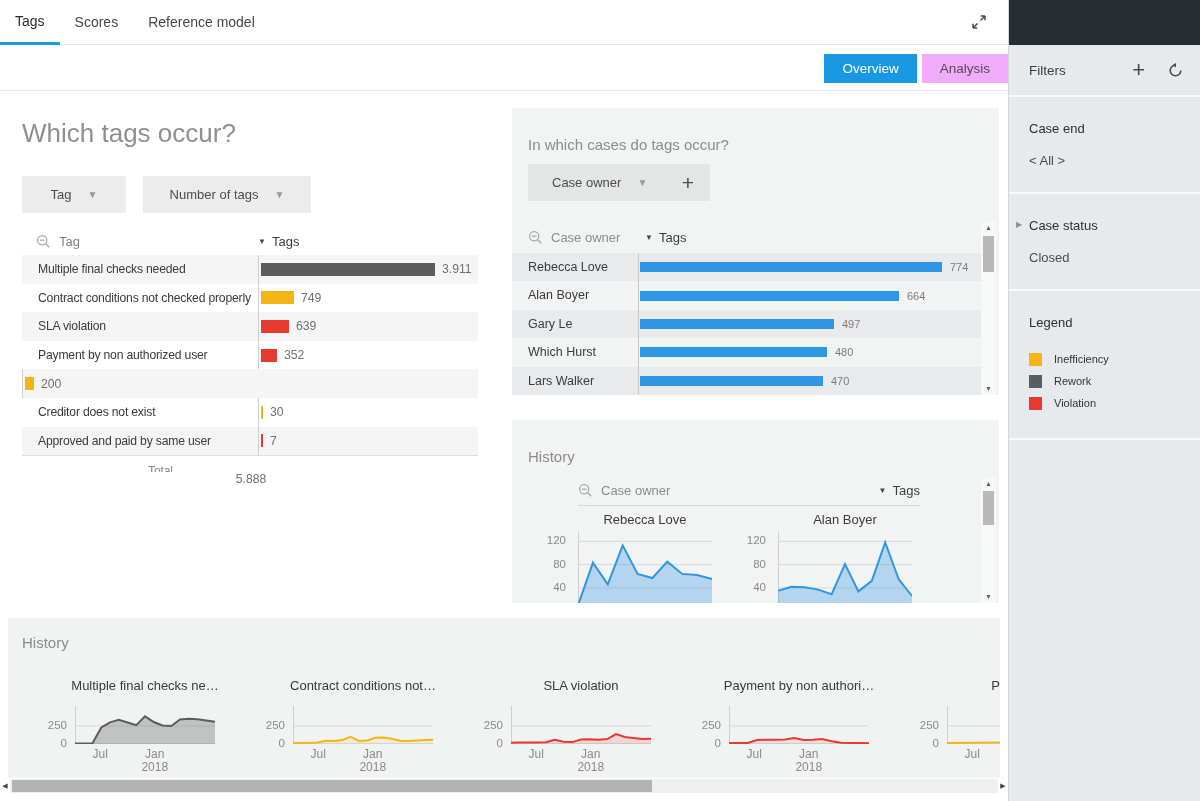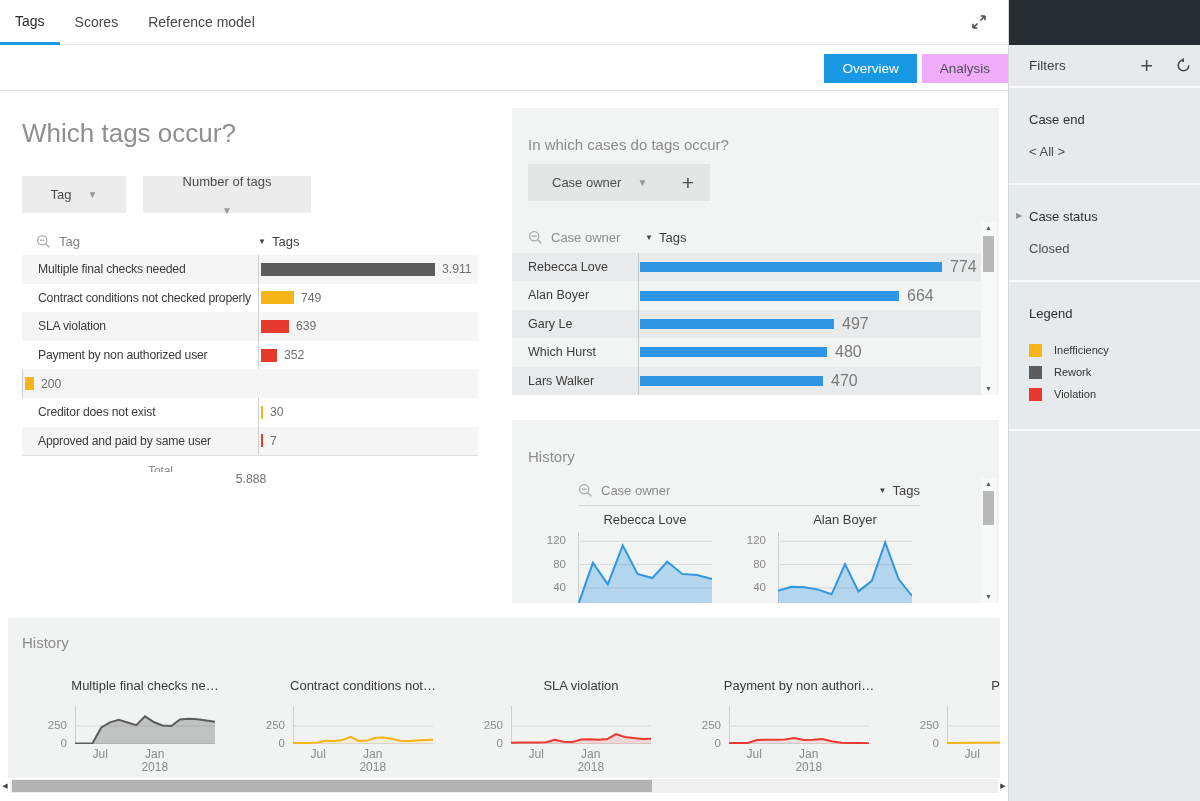--- a/index.html
+++ b/index.html
@@ -17,21 +17,21 @@
   .btn{height:29px;padding:0 18px;font-size:13.5px;border:none;font-family:inherit;cursor:pointer;}
   .btn.primary{background:#1898e3;color:#fff;}
   .btn.secondary{background:#f0abfc;color:#4f4f4f;}
   
   .big-title{position:absolute;left:22px;top:118px;font-size:26px;color:#8f8f8f;font-weight:400;}
   .dd-row{position:absolute;left:22px;top:176px;display:flex;gap:17px;}
   .dd{height:37px;background:#ececec;display:flex;align-items:center;justify-content:center;gap:16px;
       font-size:13px;color:#4c4c4c;cursor:pointer;box-sizing:border-box;}
   .dd .caret{font-size:10px;color:#999;}
   .dd.dd-tag{width:104px;}
-  .dd.dd-num{width:168px;flex-direction:column;}
+  .dd.dd-num{width:168px;}
   .tags-table{position:absolute;left:22px;top:228px;width:456px;font-size:12.2px;}
   .t-head{height:27px;display:flex;align-items:center;color:#828282;font-size:13px;}
   .t-head .h1{width:236px;display:flex;align-items:center;gap:8px;padding-left:14px;box-sizing:border-box;}
   .t-head .h2{display:flex;align-items:center;gap:6px;color:#3f3f3f;}
   .sort{font-size:8px;color:#444;}
   .t-row{height:28.6px;display:flex;}
   .t-row.odd{background:#f5f5f6;}
   .t-c1{width:236px;padding-left:16px;box-sizing:border-box;line-height:28.6px;color:#3b3b3b;
         white-space:nowrap;overflow:hidden;letter-spacing:-0.2px;}
   .t-c2{flex:1;border-left:1px solid #cfcfcf;display:flex;align-items:center;padding-left:2px;box-sizing:border-box;}
@@ -51,21 +51,21 @@
   .case-dd .plus{margin-left:auto;font-size:21px;font-weight:400;color:#4f4f4f;line-height:20px;}
   .c-head{position:absolute;left:16px;top:114px;height:30px;display:flex;align-items:center;gap:8px;
           font-size:13px;color:#8c8c8c;width:440px;}
   .c-head .tagscol{position:absolute;left:117px;display:flex;align-items:center;gap:6px;color:#3f3f3f;}
   .c-body{position:absolute;left:0;top:145px;width:472px;}
   .c-row{height:28.4px;display:flex;}
   .c-row.odd{background:#e9eaeb;}
   .c-c1{width:126px;padding-left:16px;box-sizing:border-box;line-height:28.4px;font-size:12.5px;color:#3b3b3b;white-space:nowrap;overflow:hidden;}
   .c-c2{flex:1;border-left:1px solid #c9c9c9;display:flex;align-items:center;}
   .c-bar{height:10px;margin-left:1px;flex:none;}
-  .c-val{margin-left:8px;font-size:16px;color:#7b7b7b;}
+  .c-val{margin-left:8px;font-size:11px;color:#7b7b7b;}
   
   .vscroll{position:absolute;width:15px;background:#f7f8f8;}
   .vs-arrow{height:12px;text-align:center;font-size:7px;color:#5d5d5d;line-height:12px;cursor:pointer;}
   .vs-thumb{position:absolute;left:2px;width:11px;background:#b8b8b8;cursor:pointer;}
   
   #midhist{left:512px;top:420px;width:487px;height:183px;}
   .mh-head{position:absolute;left:66px;top:56px;width:342px;height:30px;display:flex;align-items:center;gap:8px;
            font-size:13px;color:#8c8c8c;border-bottom:1px solid #d8d8d8;box-sizing:border-box;}
   .mh-head .tagscol{margin-left:auto;display:flex;align-items:center;gap:6px;color:#3f3f3f;}
   .mh-charts{position:absolute;left:28px;top:92px;display:flex;}
@@ -90,21 +90,21 @@
   .bh-year{position:relative;margin-left:42px;width:140px;height:16px;font-size:12px;color:#8a8a8a;}
   .bh-year span{position:absolute;transform:translateX(-50%);}
   
   .hscroll{position:absolute;left:0;top:779px;width:1008px;height:14px;display:flex;align-items:center;}
   .hs-arrow{width:10px;text-align:center;font-size:7px;color:#444;cursor:pointer;}
   .hs-track{flex:1;height:14px;position:relative;background:#efefef;}
   .hs-thumb{position:absolute;left:2px;top:1px;width:640px;height:12px;background:#b3b3b3;cursor:pointer;}
   
   .sidebar{position:absolute;left:1008px;top:0;width:192px;height:801px;background:#e6eaed;border-left:1px solid #d3d8db;box-sizing:border-box;}
   .sb-dark{height:45px;background:#272d33;}
-  .sb-filters{height:43px;display:flex;align-items:center;padding:0 8px 0 20px;border-bottom:2px solid #f7f9fa;box-sizing:border-box;}
+  .sb-filters{height:52px;display:flex;align-items:center;padding:0 16px 0 20px;border-bottom:2px solid #f7f9fa;box-sizing:border-box;}
   .sb-filters .ttl{font-size:13.5px;color:#3e3e3e;}
   .sb-filters .plus{margin-left:auto;font-size:22px;font-weight:400;color:#4a4a4a;cursor:pointer;line-height:20px;margin-right:22px;}
   .sb-section{position:relative;padding:24px 20px 24px;border-bottom:2px solid #f7f9fa;}
   .sb-h{font-size:13px;color:#2f2f2f;}
   .sb-v{font-size:13px;color:#4c4c4c;margin-top:17px;}
   .sb-arrow{position:absolute;left:7px;top:26px;font-size:8px;color:#8f8f8f;cursor:pointer;}
   .legend-items{margin-top:18px;}
   .lg-item{display:flex;align-items:center;height:22px;font-size:11px;color:#333;}
   .lg-swatch{width:13px;height:13px;margin-right:12px;flex:none;}
   .search-ic{flex:none;}

